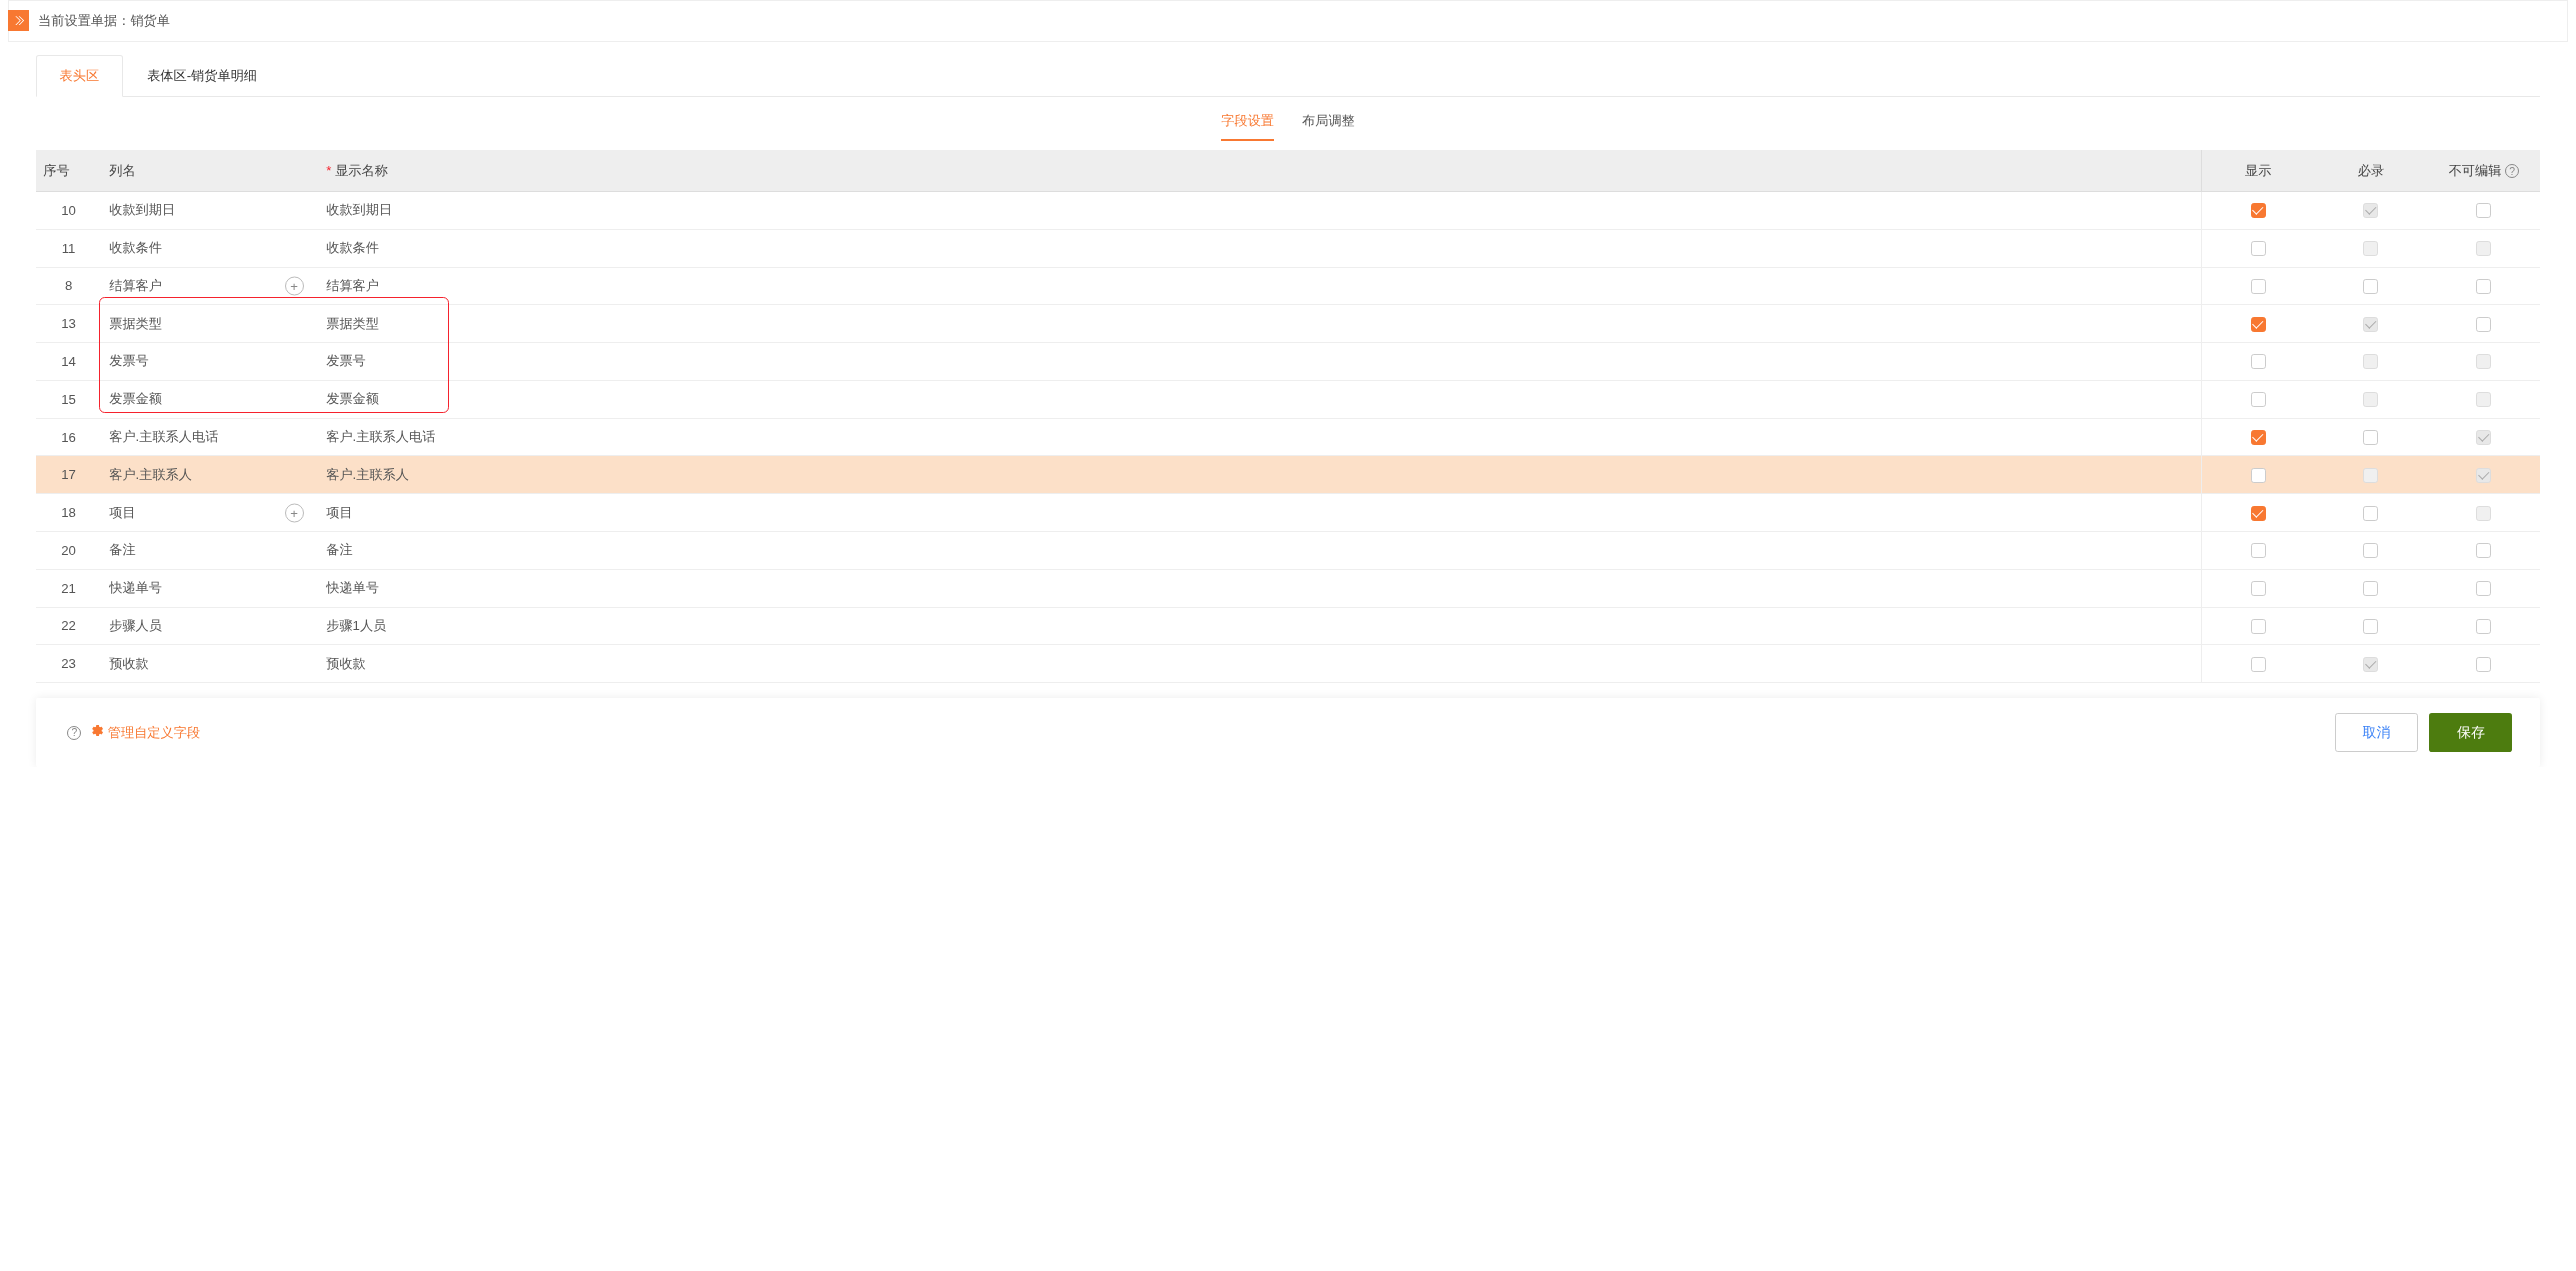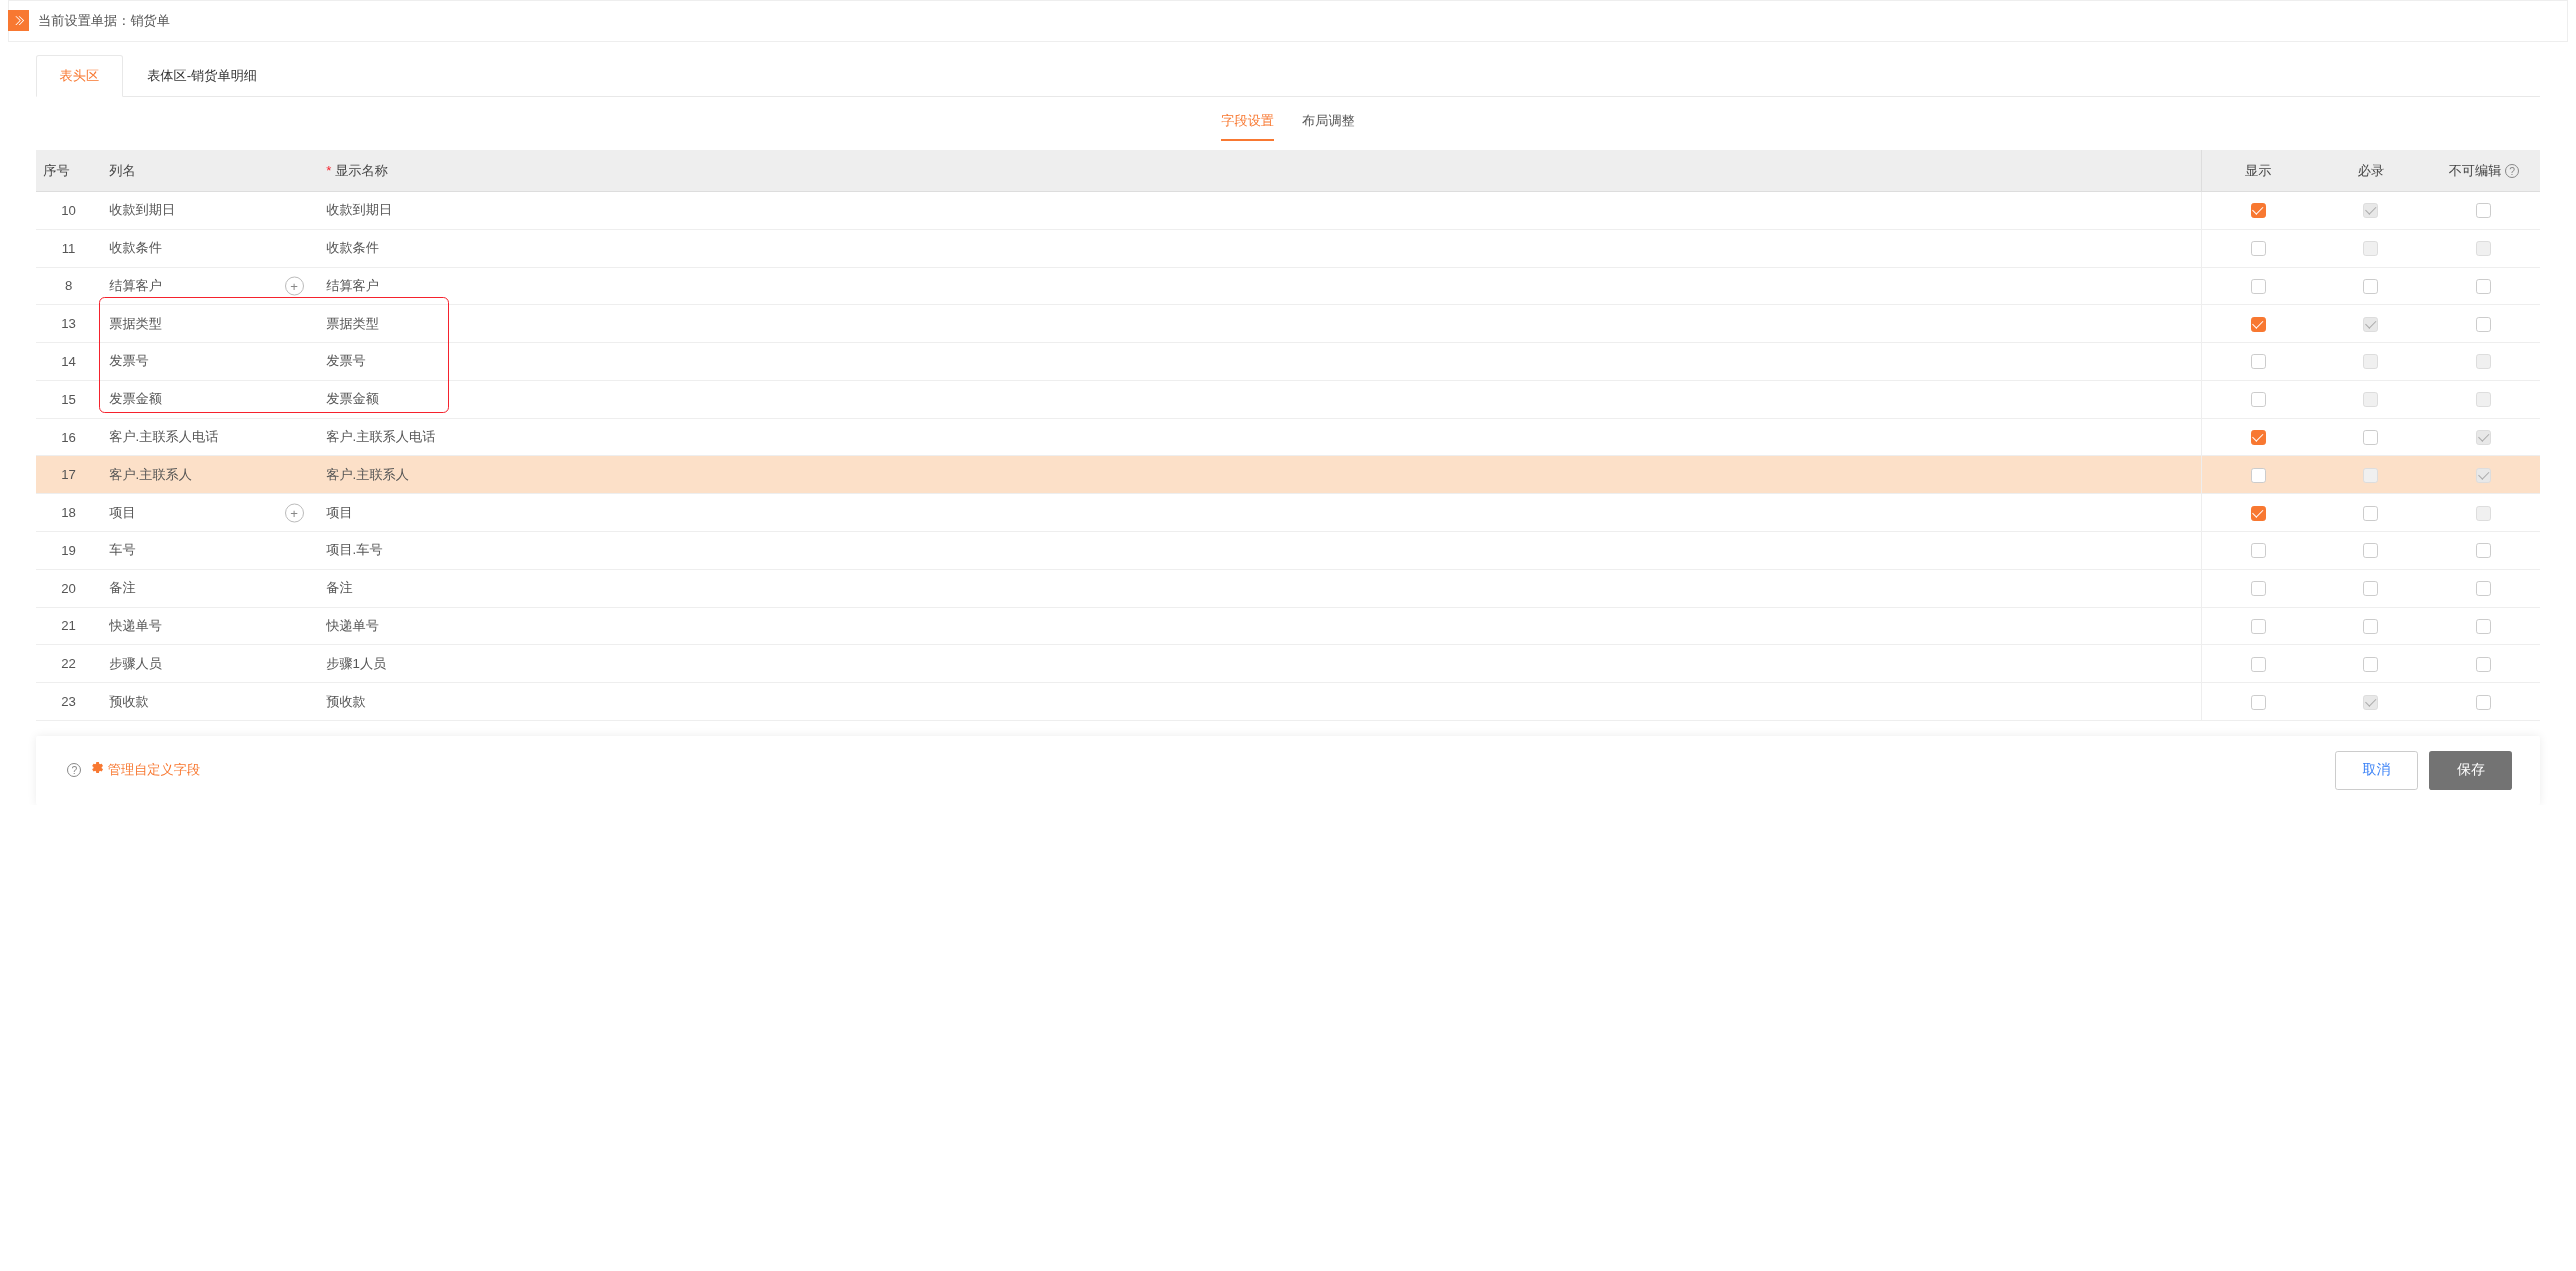--- a/index.html
+++ b/index.html
@@ -255,21 +255,21 @@
       cursor: pointer;
       font-size: 14px;
       border: 0.9px solid transparent;
     }
     .btn-cancel {
       background: #fff;
       border-color: #ccc;
       color: #3b82f6;
     }
     .btn-save {
-      background: #737373;
+      background: #4d7c0f;
       color: #fff;
     }
     .highlight-box {
       position: absolute;
       border: 1.9px solid #f5222d;
       border-radius: 5.7px;
       pointer-events: none;
       z-index: 10;
     }
   </style>
@@ -376,28 +376,20 @@
             <td class="col-required"><span class="checkbox disabled"></span></td>
             <td class="col-readonly"><span class="checkbox checked disabled"></span></td>
           </tr>
           <tr>
             <td class="col-seq">18</td>
             <td class="col-name"><span>项目</span><span class="plus-btn">+</span></td>
             <td>项目</td>
             <td class="col-display"><span class="checkbox checked"></span></td>
             <td class="col-required"><span class="checkbox"></span></td>
             <td class="col-readonly"><span class="checkbox disabled"></span></td>
-          </tr>
-          <tr>
-            <td class="col-seq">19</td>
-            <td class="col-name"><span>车号</span></td>
-            <td>项目.车号</td>
-            <td class="col-display"><span class="checkbox"></span></td>
-            <td class="col-required"><span class="checkbox"></span></td>
-            <td class="col-readonly"><span class="checkbox"></span></td>
           </tr>
           <tr>
             <td class="col-seq">20</td>
             <td class="col-name"><span>备注</span></td>
             <td>备注</td>
             <td class="col-display"><span class="checkbox"></span></td>
             <td class="col-required"><span class="checkbox"></span></td>
             <td class="col-readonly"><span class="checkbox"></span></td>
           </tr>
           <tr>

